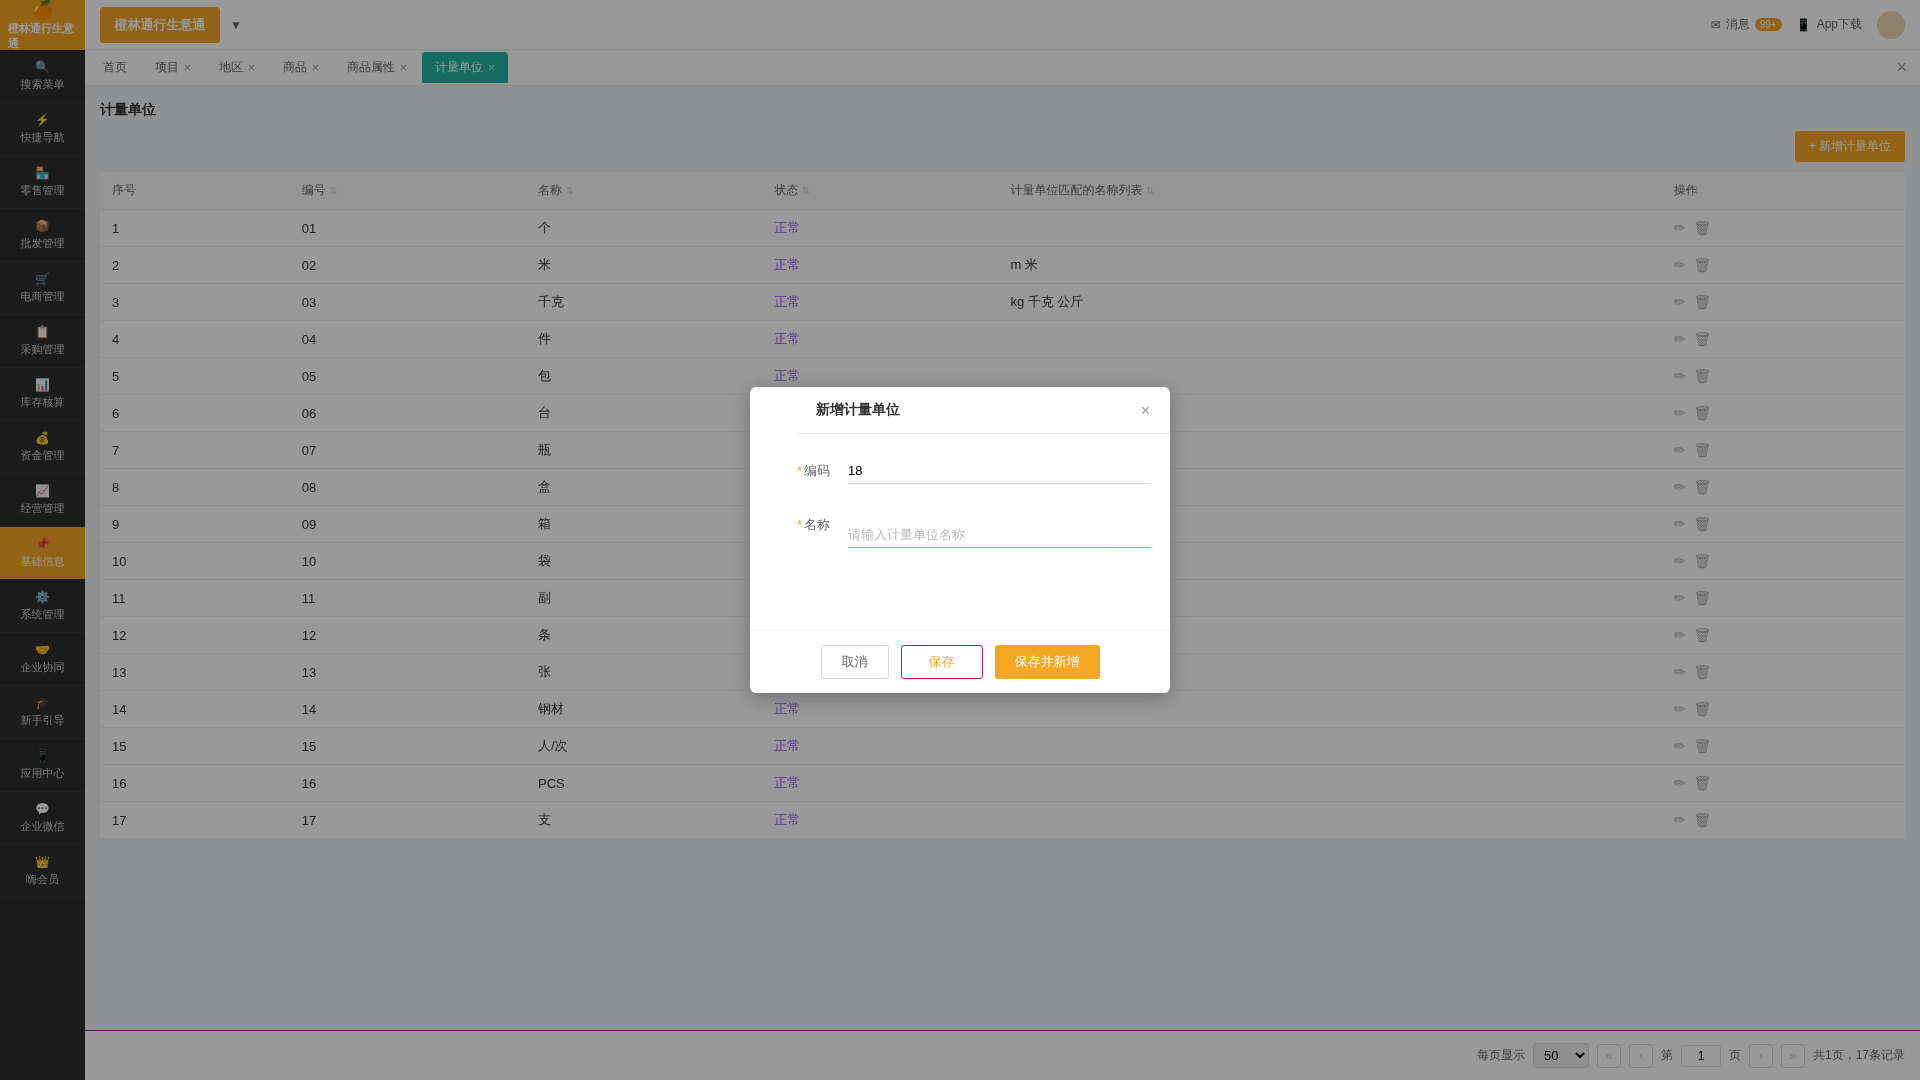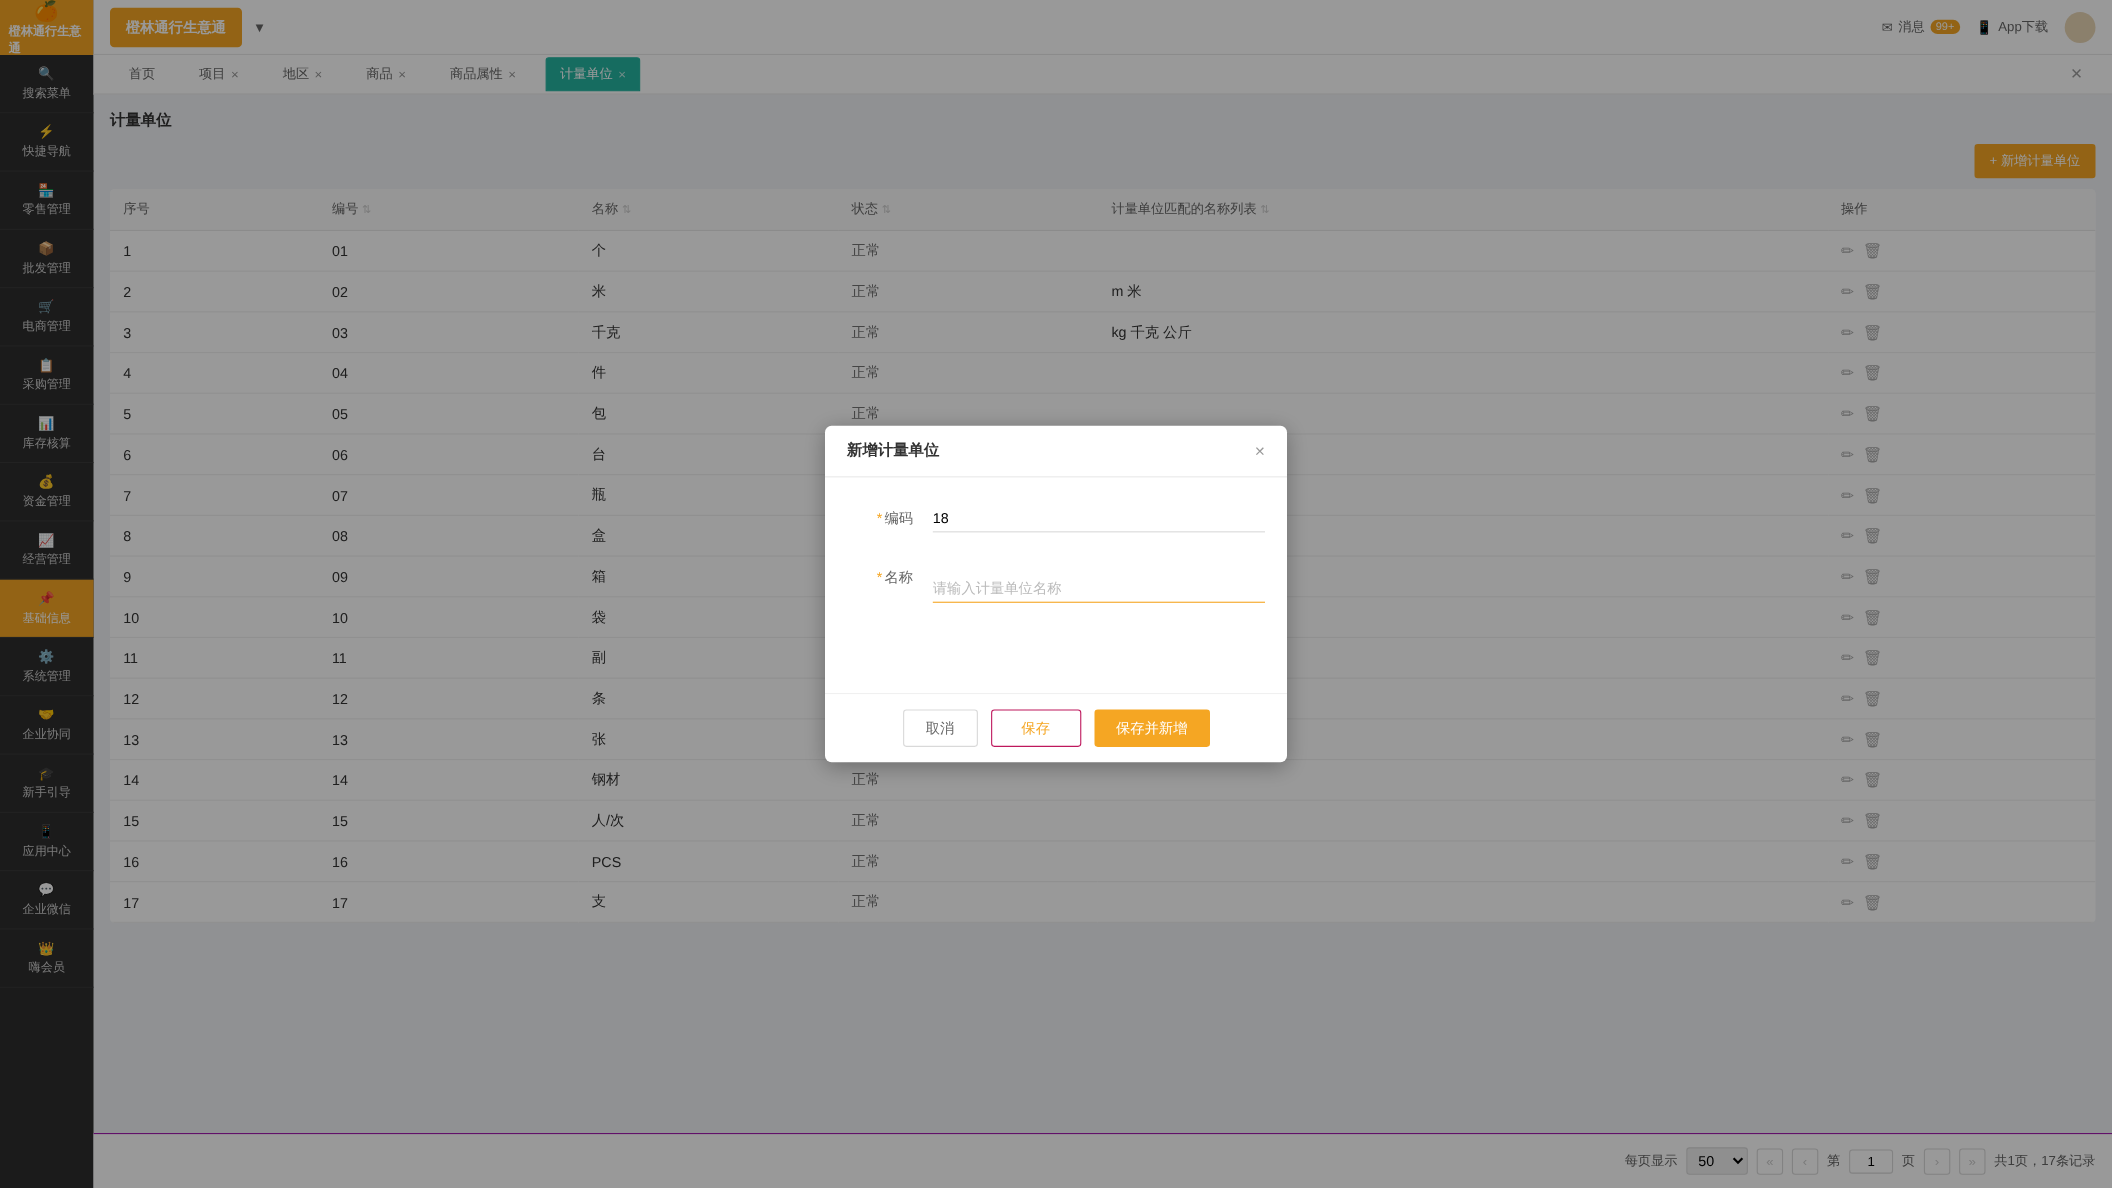--- a/index.html
+++ b/index.html
@@ -21,21 +21,21 @@
     .top-header { height: 50px; background: #fff; display: flex; align-items: center; justify-content: space-between; padding: 0 15px; border-bottom: 1px solid #e8e8e8; }
     .top-header-left { display: flex; align-items: center; gap: 10px; }
     .header-logo { width: 120px; height: 36px; background: #f5a623; border-radius: 4px; display: flex; align-items: center; justify-content: center; color: white; font-size: 13px; font-weight: bold; }
     .header-dropdown { display: flex; align-items: center; color: #666; cursor: pointer; font-size: 12px; gap: 3px; }
     .top-header-right { display: flex; align-items: center; gap: 15px; }
     .header-btn { display: flex; align-items: center; gap: 5px; cursor: pointer; color: #666; font-size: 12px; }
     .badge { background: #f5a623; color: white; border-radius: 10px; padding: 1px 5px; font-size: 10px; }
     .avatar { width: 28px; height: 28px; border-radius: 50%; background: #e8e8e8; }
 
     
-    .tabs-bar { height: 36px; background: #fff; display: flex; align-items: center; border-bottom: 1px solid #e8e8e8; padding: 0 19px; gap: 14px; }
+    .tabs-bar { height: 36px; background: #fff; display: flex; align-items: center; border-bottom: 1px solid #e8e8e8; padding: 0 5px; gap: 2px; }
     .tab { display: flex; align-items: center; padding: 6px 12px; font-size: 12px; cursor: pointer; border-radius: 3px 3px 0 0; color: #666; gap: 5px; border: 1px solid transparent; }
     .tab.active { background: #26b5a1; color: white; border-color: #26b5a1; }
     .tab-close-x { cursor: pointer; opacity: 0.7; }
     .tabs-close-all { margin-left: auto; color: #999; cursor: pointer; font-size: 18px; padding: 0 8px; }
 
     
     .content { flex: 1; padding: 15px; overflow: auto; position: relative; }
 
     
     .page-title { font-size: 14px; font-weight: bold; color: #333; margin-bottom: 12px; }
@@ -44,37 +44,37 @@
     .toolbar { display: flex; justify-content: flex-end; margin-bottom: 10px; }
     .btn-primary { background: #f5a623; color: white; border: none; padding: 7px 14px; border-radius: 3px; cursor: pointer; font-size: 12px; }
 
     
     .table-container { background: white; border-radius: 4px; overflow: hidden; }
     table { width: 100%; border-collapse: collapse; font-size: 13px; }
     thead { background: #fafafa; }
     th { padding: 10px 12px; text-align: left; color: #666; font-weight: normal; border-bottom: 1px solid #e8e8e8; font-size: 12px; }
     th .sort-icon { color: #ccc; font-size: 10px; }
     td { padding: 9px 12px; border-bottom: 1px solid #f0f0f0; color: #333; }
-    .status-normal { color: #737373; }
+    .status-normal { color: #8b5cf6; }
     .action-btns { display: flex; gap: 8px; }
     .action-btn { color: #aaa; cursor: pointer; font-size: 14px; }
 
     
     .pagination { height: 50px; background: white; display: flex; align-items: center; justify-content: flex-end; padding: 0 15px; gap: 8px; font-size: 12px; color: #666; border-top: 1px solid #a21caf; }
     .page-select { border: 1px solid #d9d9d9; border-radius: 3px; padding: 3px 6px; font-size: 13px; }
     .page-btn { width: 24px; height: 24px; display: flex; align-items: center; justify-content: center; border: 1px solid #d9d9d9; border-radius: 3px; cursor: pointer; color: #666; }
     .page-btn.disabled { color: #ccc; cursor: not-allowed; }
     .page-input { width: 40px; text-align: center; border: 1px solid #d9d9d9; border-radius: 3px; padding: 3px; font-size: 12px; }
 
     
     .overlay { position: fixed; top: 0; left: 0; width: 1920px; height: 1080px; background: rgba(0,0,0,0.4); z-index: 100; display: flex; align-items: center; justify-content: center; }
 
     
     .modal { background: white; border-radius: 6px; width: 420px; box-shadow: 0 4px 20px rgba(0,0,0,0.3); }
-    .modal-header { padding: 14px 20px; border-bottom: 1px solid #e8e8e8; display: flex; align-items: flex-end; justify-content: space-between; }
+    .modal-header { padding: 14px 20px; border-bottom: 1px solid #e8e8e8; display: flex; align-items: flex-end; justify-content: space-between; margin-left: 46px; }
     .modal-title { font-size: 14px; font-weight: bold; color: #333; }
     .modal-close { cursor: pointer; color: #999; font-size: 16px; line-height: 1; }
     .modal-body { padding: 24px 20px; }
     .form-row { display: flex; align-items: center; margin-bottom: 18px; }
     .form-label { width: 60px; text-align: right; color: #666; font-size: 13px; margin-right: 18px; }
     .form-label .required { color: #f5a623; margin-right: 2px; }
     .form-input { flex: 1; border: none; border-bottom: 1px solid #d9d9d9; padding: 5px 0; font-size: 13px; outline: none; }
     .form-input.active { border-bottom-color: #f5a623; margin-top: 20px; }
     .form-input::placeholder { color: #bbb; }
     .modal-footer { padding: 14px 20px; border-top: 1px solid #f0f0f0; display: flex; justify-content: center; gap: 12px; margin-top: 40px; }

